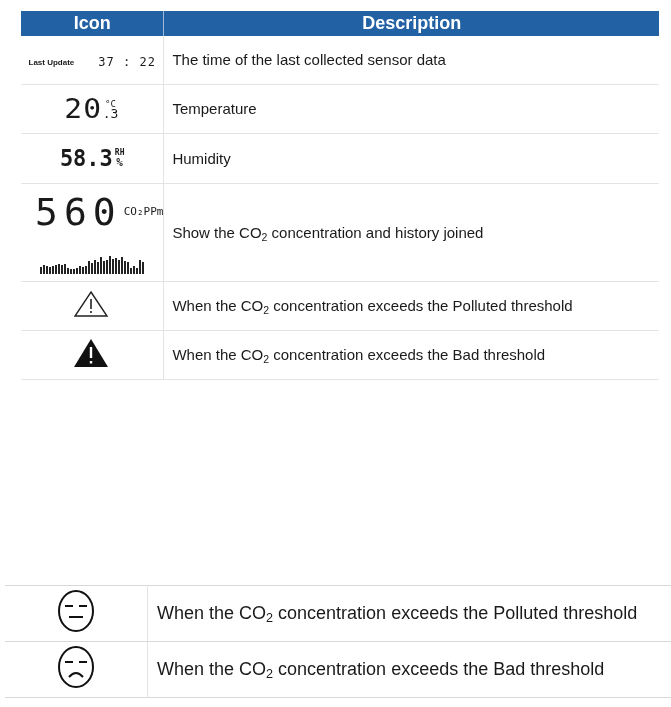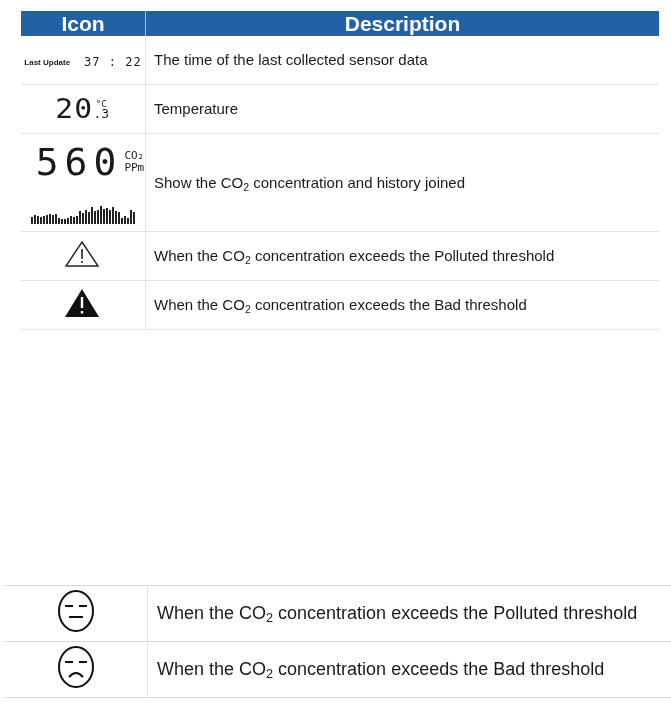--- a/index.html
+++ b/index.html
@@ -1,38 +1,38 @@
 <!DOCTYPE html>
 <html><head>
 <meta charset="utf-8">
 <style>
   html, body { margin:0; padding:0; background:#ffffff; }
   body { width:671px; height:707px; position:relative; overflow:hidden; font-family:"Liberation Sans", sans-serif; color:#1a1a1a; }
   table { border-collapse:collapse; position:absolute; }
   #t1 { left:21px; top:11px; width:638px; }
   #t2 { left:5px; top:585px; width:666px; }
-  th { background:#2361a5; color:#fff; font-weight:bold; font-size:21px; height:25px; padding:0; border-right:1px solid #9fb9d9; }
+  th { background:#2361a5; color:#fff; font-weight:bold; font-size:18px; height:25px; padding:0; border-right:1px solid #9fb9d9; }
   th:last-child { border-right:none; }
   td { border-bottom:1px solid #e3e3e3; padding:0; font-size:15px; }
   td.ic { width:124px; text-align:center; border-right:1px solid #e3e3e3; }
   #t2 td.ic { width:142px; }
   td.ds { padding-left:8px; }
   #t2 td { font-size:18px; border-bottom:1px solid #d8d8d8; }
   #t2 tr:first-child td { border-top:1px solid #d8d8d8; }
   #t2 td.ds { padding-left:9px; }
   .icon-wrap { display:inline-flex; align-items:center; justify-content:center; }
   .lcd { font-family:"DejaVu Sans Mono", monospace; }
-  .lu-label { font-size:8px; font-weight:bold; margin-right:14px; font-family:"Liberation Sans", sans-serif; }
+  .lu-label { font-size:8px; font-weight:bold; margin-right:24px; font-family:"Liberation Sans", sans-serif; }
   .lu-time { font-size:12px; letter-spacing:1px; }
   .temp { font-size:27px; letter-spacing:1px; font-weight:300; transform:scaleX(1.1); }
   .temp-side { display:inline-flex; flex-direction:column; font-size:9px; line-height:9px; margin-left:2px; }
   .hum { font-size:22px; font-weight:bold; transform:scaleY(1.05); }
   .hum-side { display:inline-flex; flex-direction:column; font-size:8px; font-weight:bold; line-height:10px; margin-left:2px; }
   .co2 { font-size:38px; letter-spacing:6px; }
-  .co2-side { display:inline-flex; flex-direction:column; font-size:11px; line-height:12px; margin-left:2px; }
+  .co2-side { display:inline-flex; font-size:11px; line-height:12px; margin-left:2px; }
   .bars { display:flex; align-items:flex-end; gap:1px; height:18px; justify-content:center; }
   .bars span { display:block; width:2px; background:#222; }
   sub { font-size:0.7em; vertical-align:-0.25em; line-height:0; }
 </style>
 </head>
 <body>
 
 <table id="t1">
   <tbody>
       <tr>
@@ -59,20 +59,32 @@
         <span class="lcd temp">20</span>
         <span class="lcd temp-side">
           <span>°C</span>
           <span style="font-size:13px">.3</span>
         </span>
       </span>
     </td>
     <td class="ds">Temperature</td>
   </tr>
 
+  <tr style="height:50px">
+    <td class="ic">
+      <span class="icon-wrap">
+        <span class="lcd hum">58.3</span>
+        <span class="lcd hum-side">
+          <span>RH</span>
+          <span style="font-size:11px">%</span>
+        </span>
+      </span>
+    </td>
+    <td class="ds">Humidity</td>
+  </tr>
 
   <tr style="height:98px">
     <td class="ic">
       <div class="icon-wrap" style="margin-left:14px">
         <span class="lcd co2">560</span>
         <span class="lcd co2-side">
           <span>CO₂</span>
           <span>PPm</span>
         </span>
       </div>

